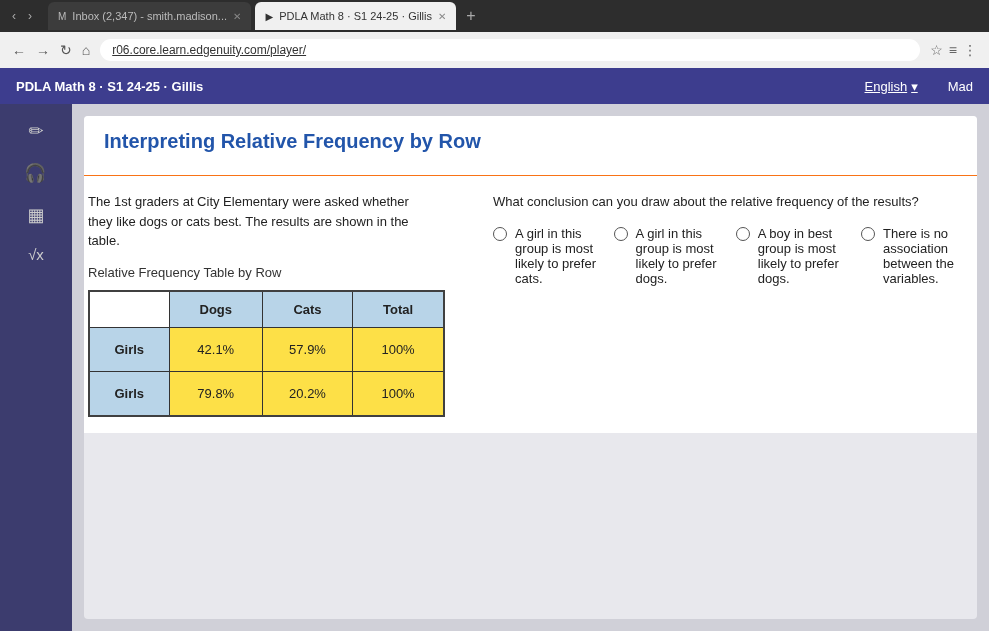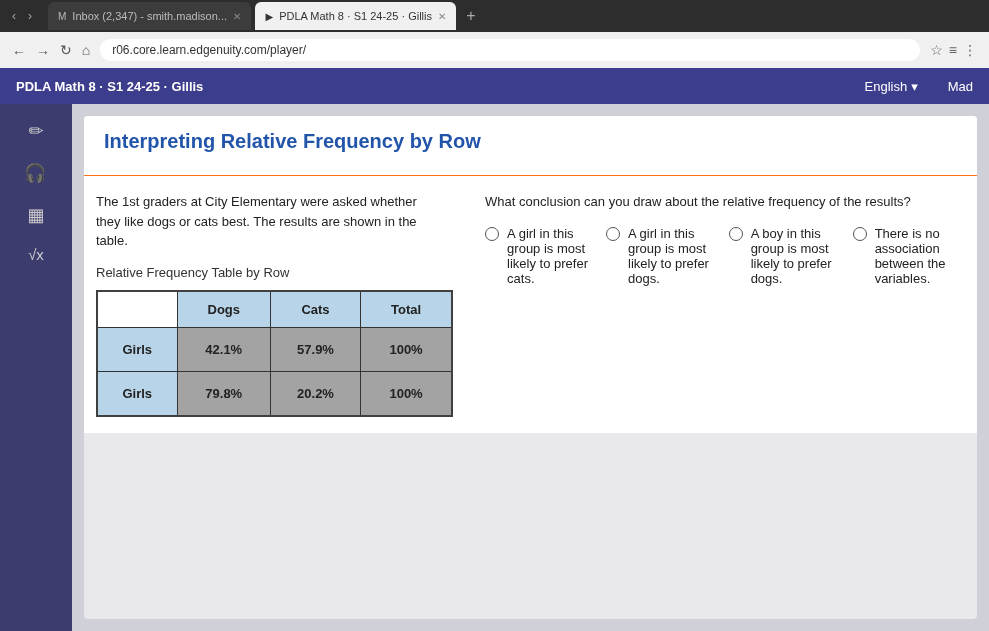--- a/index.html
+++ b/index.html
@@ -95,20 +95,21 @@
     .addr-url-box {
       flex: 1;
       display: flex;
       align-items: center;
       background: white;
       border-radius: 16px;
       padding: 4px 12px;
       gap: 8px;
       font-size: 12px;
       color: #333;
+      text-decoration: underline;
     }
 
     .addr-icons {
       display: flex;
       gap: 6px;
       color: #666;
       font-size: 14px;
     }
 
     
@@ -134,20 +135,21 @@
       gap: 6px;
     }
 
     .language-selector {
       display: flex;
       align-items: flex-start;
       gap: 4px;
       font-size: 13px;
       color: white;
       cursor: pointer;
+      text-decoration: underline;
     }
 
     
     .main-content {
       display: flex;
       background: #d0d0d8;
       height: calc(631px - 32px - 36px - 36px);
     }
 
     
@@ -184,22 +186,22 @@
 
     .question-title {
       font-size: 20px;
       font-weight: bold;
       color: #2255aa;
       margin-bottom: 12px;
     }
 
     .question-body {
       display: flex;
-      padding: 16px 12px;
-      gap: 32px;
+      padding: 16px 4px;
+      gap: 48px;
       background: white;
     }
 
     
     .table-section {
       flex: 0 0 auto;
     }
 
     .question-text {
       font-size: 13px;
@@ -235,25 +237,24 @@
       padding: 10px 30px;
       min-width: 90px;
     }
 
     .freq-table thead th:first-child {
       background: white;
       min-width: 80px;
     }
 
     .freq-table tbody tr td {
-      background: #a3a3a3;
+      background: #fde047;
       font-size: 13px;
       color: #222;
       padding: 14px 20px;
-      font-weight: bold;
     }
 
     .freq-table tbody tr td:first-child {
       background: #b8d4e8;
       font-weight: bold;
       text-align: center;
     }
 
     
     .answer-section {
@@ -400,21 +401,21 @@
           <label class="answer-choice">
             <span class="radio-circle"></span>
             <span>A girl in this group is most likely to prefer cats.</span>
           </label>
           <label class="answer-choice">
             <span class="radio-circle"></span>
             <span>A girl in this group is most likely to prefer dogs.</span>
           </label>
           <label class="answer-choice">
             <span class="radio-circle"></span>
-            <span>A boy in this group is most likely to prefer dogs.</span>
+            <span>A boy in best group is most likely to prefer dogs.</span>
           </label>
           <label class="answer-choice">
             <span class="radio-circle"></span>
             <span>There is no association between the variables.</span>
           </label>
         </div>
       </div>
 
     </div>
   </div>

